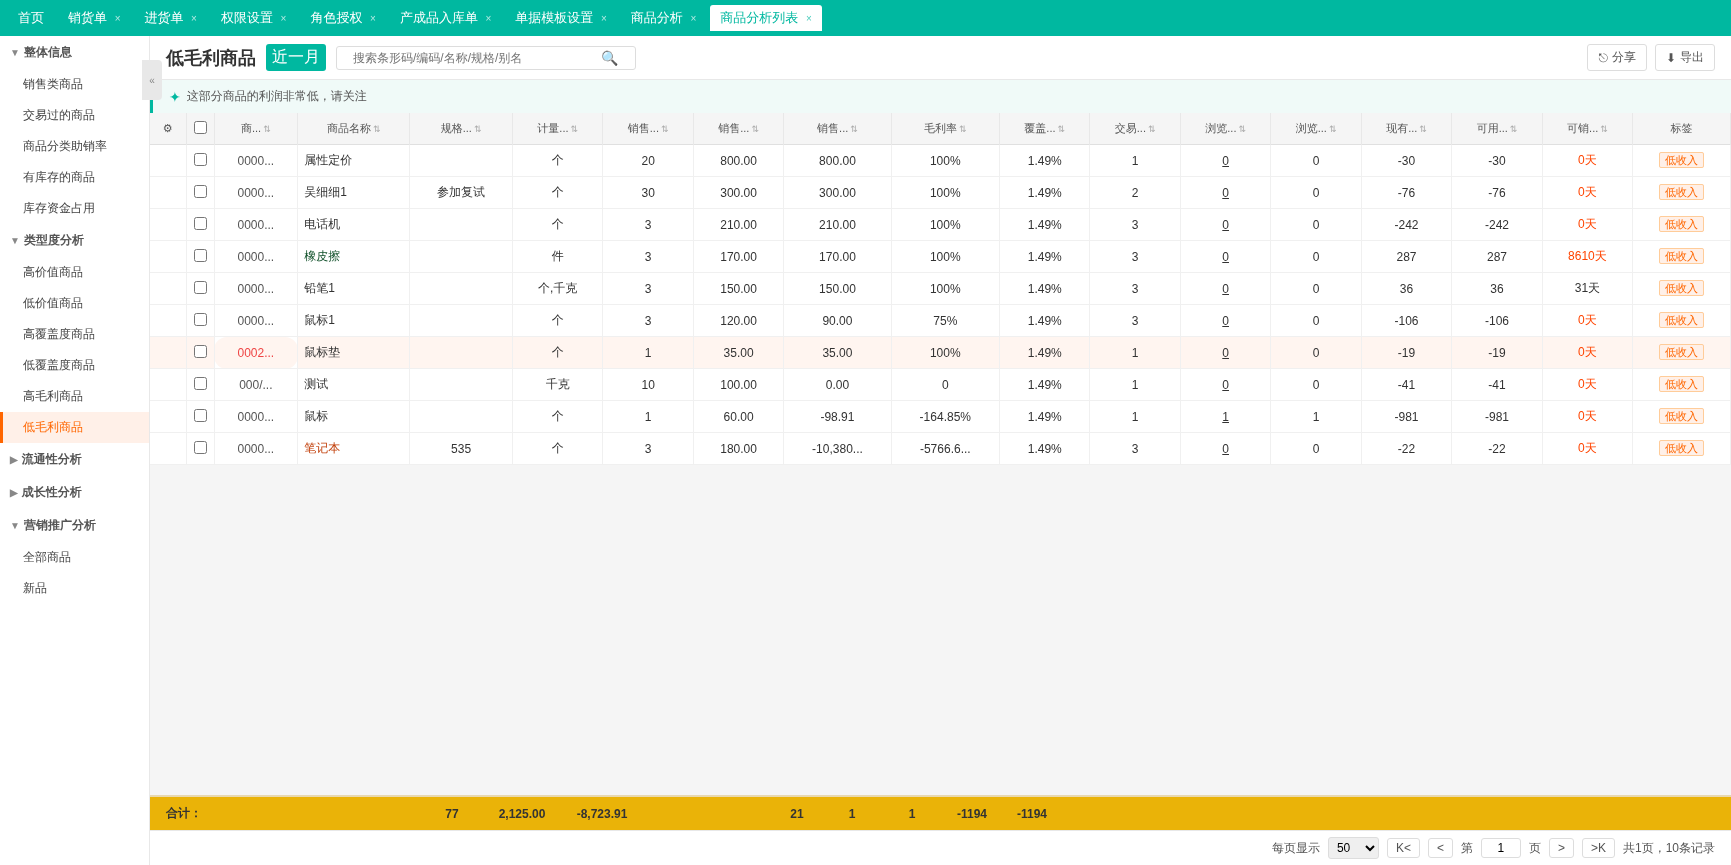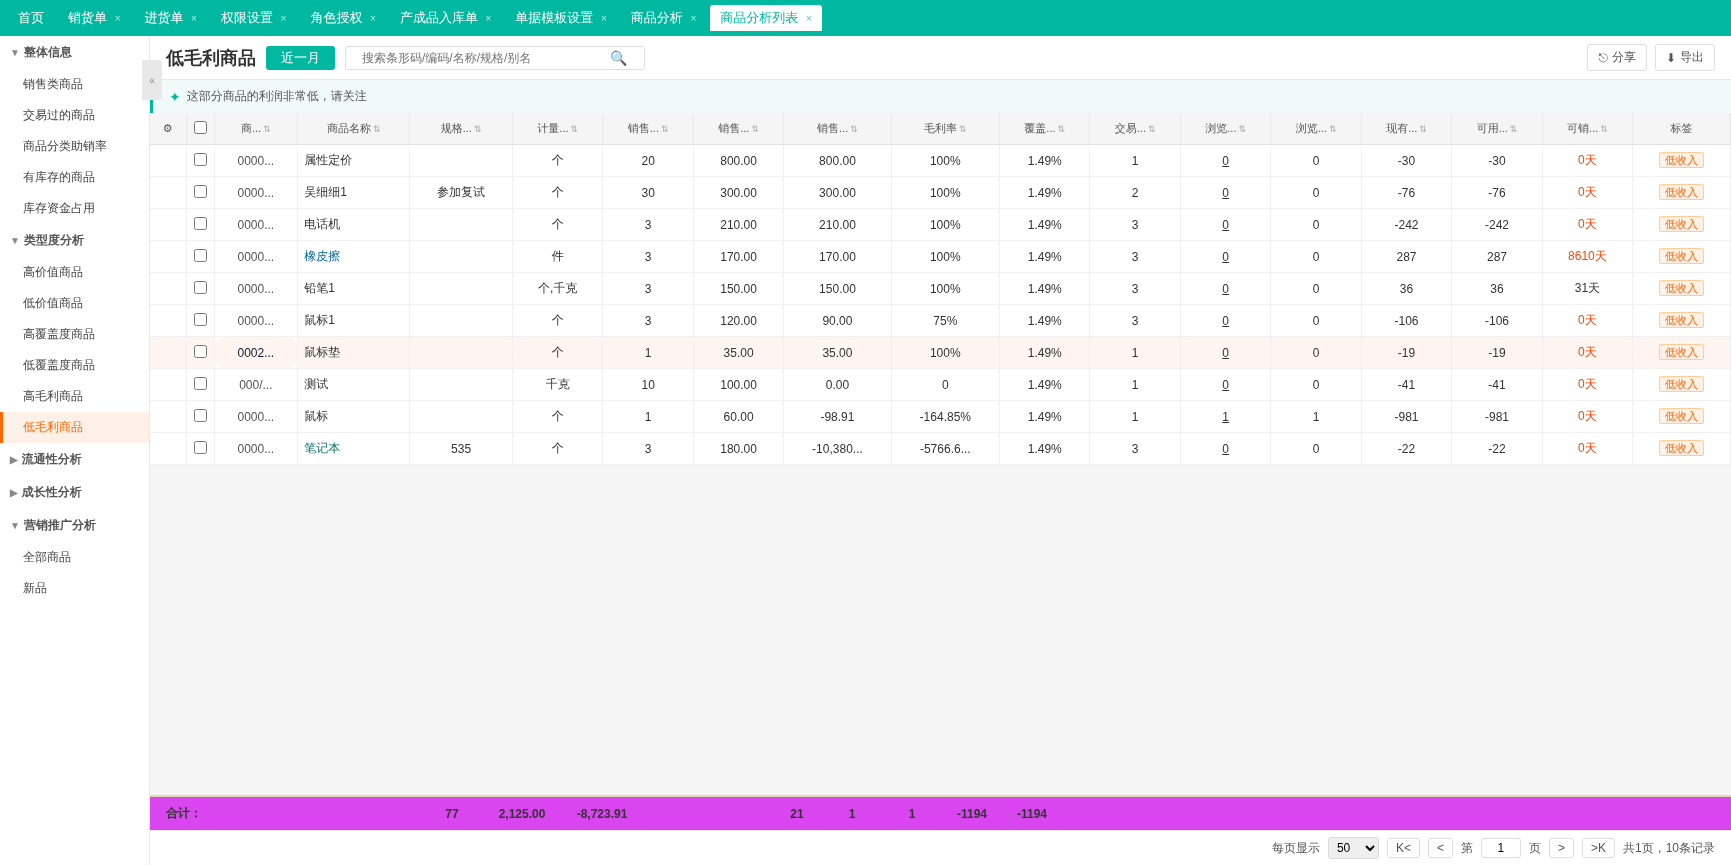--- a/index.html
+++ b/index.html
@@ -92,23 +92,23 @@
       gap: 10px;
     }
     .page-title {
       font-size: 18px;
       font-weight: bold;
       color: #333;
     }
     .date-filter {
       background: #00b8a0;
       color: #fff;
-      padding: 3px 15px;
+      padding: 3px 6px;
       border-radius: 3px;
-      font-size: 13px;
+      font-size: 16px;
       cursor: pointer;
     }
     .search-box {
       display: flex;
       align-items: center;
       border: 1px solid #ddd;
       border-radius: 3px;
       padding: 3px 16px;
       flex: 1;
       max-width: 300px;
@@ -196,21 +196,21 @@
       color: #ff6600;
       border: 1px solid #ffcc99;
       border-radius: 2px;
       padding: 1px 5px;
       font-size: 11px;
     }
     .underline-link { text-decoration: underline; color: #333; cursor: pointer; }
 
     
     .footer-totals {
-      background: #d946ef;
+      background: #eab308;
       border-top: 2px solid #e8d8b0;
       display: flex;
       align-items: center;
       padding: 8px 16px;
       font-size: 12px;
       font-weight: bold;
       color: #333;
     }
     .footer-label { margin-right: 20px; }
 
@@ -452,21 +452,21 @@
     <td>-242</td>
     <td style="color:#ff4400;">0天</td>
     <td><span class="tag-badge">低收入</span></td>
   </tr>
             <tr>
     <td style="text-align:center;"></td>
     <td class="checkbox-col">
       <input type="checkbox" style="">
     </td>
     <td style="color:#555;">0000...</td>
-    <td class="left" style="cursor:pointer; color:#0369a1;">橡皮擦</td>
+    <td class="left" style="cursor:pointer; color:#14532d;">橡皮擦</td>
     <td></td>
     <td>件</td>
     <td>3</td>
     <td>170.00</td>
     <td>170.00</td>
     <td>100%</td>
     <td>1.49%</td>
     <td>3</td>
     <td><span class="underline-link">0</span></td>
     <td>0</td>
@@ -517,21 +517,21 @@
     <td>-106</td>
     <td>-106</td>
     <td style="color:#ff4400;">0天</td>
     <td><span class="tag-badge">低收入</span></td>
   </tr>
             <tr class="highlighted">
     <td style="text-align:center;"></td>
     <td class="checkbox-col">
       <input type="checkbox" style="">
     </td>
-    <td style="color:#0f172a;border-radius:13px;">0002...</td>
+    <td style="color:#ef4444;border-radius:13px;">0002...</td>
     <td class="left" style="cursor:pointer; color:#333;">鼠标垫</td>
     <td></td>
     <td>个</td>
     <td>1</td>
     <td>35.00</td>
     <td>35.00</td>
     <td>100%</td>
     <td>1.49%</td>
     <td>1</td>
     <td><span class="underline-link">0</span></td>
@@ -584,21 +584,21 @@
     <td>-981</td>
     <td style="color:#ff4400;">0天</td>
     <td><span class="tag-badge">低收入</span></td>
   </tr>
             <tr>
     <td style="text-align:center;"></td>
     <td class="checkbox-col">
       <input type="checkbox" style="">
     </td>
     <td style="color:#555;">0000...</td>
-    <td class="left" style="cursor:pointer; color:#0f766e;font-family:Liberation Mono, monospace;">笔记本</td>
+    <td class="left" style="cursor:pointer; color:#c2410c;font-family:Liberation Mono, monospace;">笔记本</td>
     <td>535</td>
     <td>个</td>
     <td>3</td>
     <td>180.00</td>
     <td>-10,380...</td>
     <td>-5766.6...</td>
     <td>1.49%</td>
     <td>3</td>
     <td><span class="underline-link">0</span></td>
     <td>0</td>

